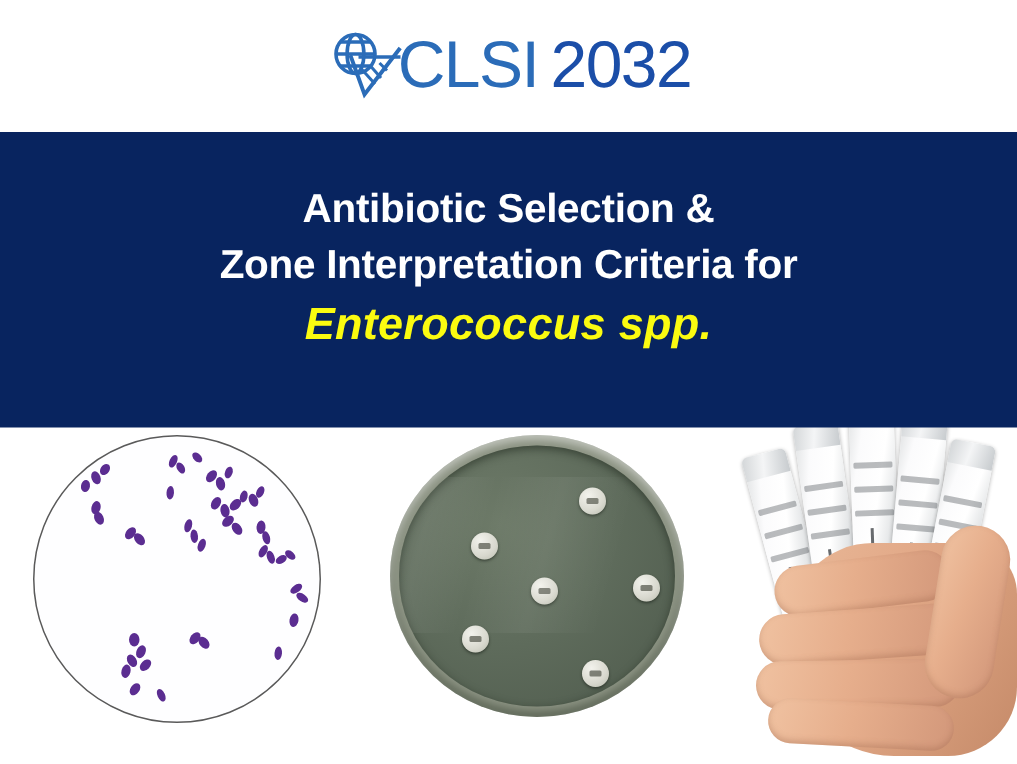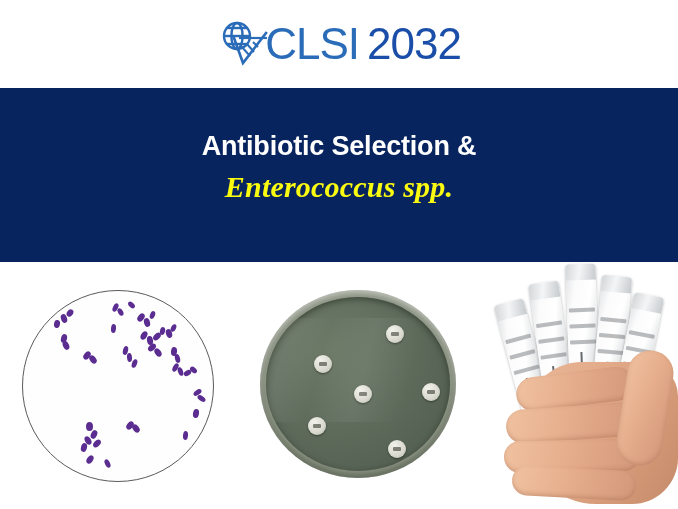--- a/index.html
+++ b/index.html
@@ -43,42 +43,42 @@
     white-space: nowrap;
     margin-left: -6px;
   }
   .logo-clsi { color: #2b6cb8; }
   .logo-year { color: #1b4ea8; margin-left: 8px; }
 
   
   .banner {
     position: absolute;
     left: 0; top: 88px;
-    width: 678px; height: 174px;
+    width: 678px; height: 197px;
     background: #08245f;
     z-index: 3;
     display: flex;
     flex-direction: column;
     align-items: center;
     justify-content: center;
     padding-bottom: 14px;
   }
   .title-line {
     color: #ffffff;
     font-family: "Liberation Sans", sans-serif;
     font-weight: bold;
     font-size: 27px;
     line-height: 1.35;
     letter-spacing: -0.2px;
     text-align: center;
     white-space: nowrap;
   }
   .title-organism {
     color: #fbfb10;
-    font-family: Liberation Serif, serif;
+    font-family: Liberation Sans, sans-serif;
     font-weight: bold;
     font-style: italic;
     font-size: 30px;
     line-height: 1.4;
     letter-spacing: 0.2px;
     text-align: center;
     white-space: nowrap;
     margin-top: 2px;
   }
 
@@ -238,20 +238,21 @@
       </g>
       <line x1="22" y1="20" x2="50" y2="20" stroke="#2b6cb8" stroke-width="2.2"></line>
     </svg>
     <div class="logo-wordmark">
       <span class="logo-clsi">CLSI</span><span class="logo-year">2032</span>
     </div>
   </div>
 
   <div class="banner">
     <div class="title-line">Antibiotic Selection &amp;</div>
+    <div class="title-line">Zone Interpretation Criteria for</div>
     <div class="title-organism">Enterococcus spp.</div>
   </div>
 
   <div class="images">
 
     <div class="gram-stain">
       <div class="field" id="gram-field">
           <div class="cocci" style="left: 38px; top: 23px; width: 6px; height: 9px; background: rgb(91, 45, 145); transform: rotate(-20deg);"></div>
           <div class="cocci" style="left: 44px; top: 18px; width: 6px; height: 8px; background: rgb(91, 45, 145); transform: rotate(35deg);"></div>
           <div class="cocci" style="left: 31px; top: 29px; width: 6px; height: 8px; background: rgb(91, 45, 145); transform: rotate(10deg);"></div>

